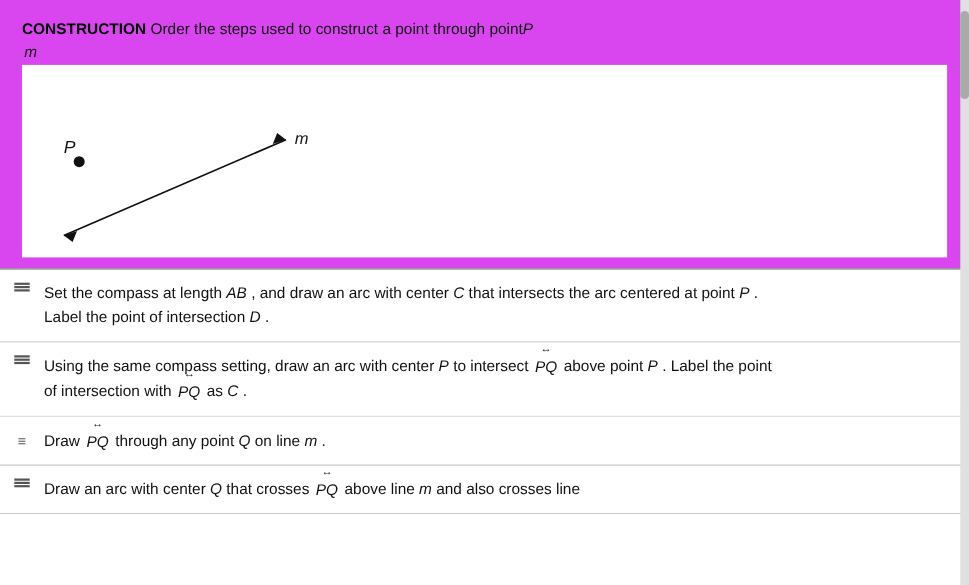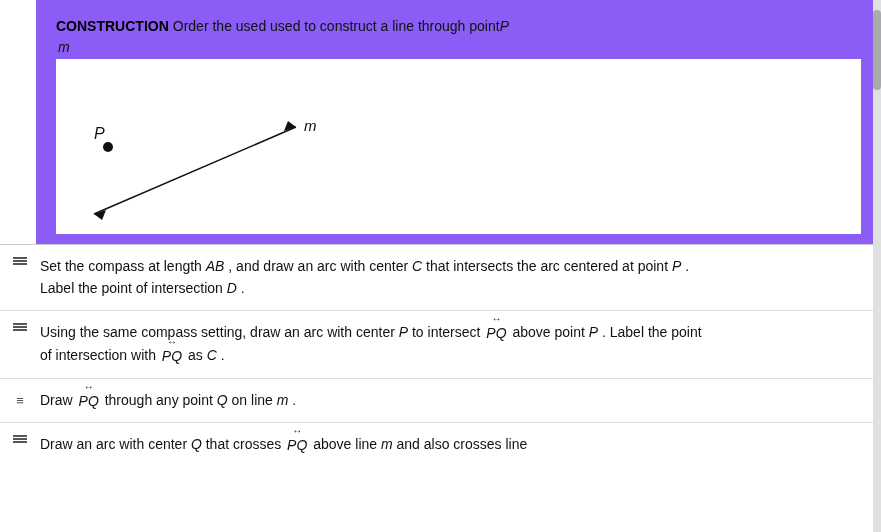--- a/index.html
+++ b/index.html
@@ -8,22 +8,21 @@
       height: 532px;
       background: #ffffff;
       font-family: Arial, sans-serif;
       font-size: 14px;
       color: #111;
       overflow: hidden;
     }
 
     .top-section {
       padding: 16px 20px 10px 20px;
-      background: #8b5cf6;
-      margin-left: 36px;
+      background: #d946ef;
     }
 
     .title-line {
       display: flex;
       align-items: baseline;
       flex-wrap: wrap;
       line-height: 1.5;
     }
 
     .title-construction {
@@ -118,21 +117,21 @@
 </head>
 <body>
 
 <div class="scrollbar-stub">
   <div class="scrollbar-thumb"></div>
 </div>
 
 <div class="top-section">
   <div class="title-line">
     <span class="title-construction">CONSTRUCTION</span>
-    <span class="title-text"> Order the used used to construct a line through point </span>
+    <span class="title-text"> Order the steps used to construct a point through point </span>
     <span class="title-text italic-var">P</span>
   </div>
   <div style="font-style:italic; margin-top:2px; margin-left:2px;">m</div>
 
   <div class="diagram-area">
     <svg width="881" height="175">
 
       <circle cx="52" cy="88" r="5" fill="#111"></circle>
 
       <text x="38" y="80" font-size="16" font-style="italic" fill="#111">P</text>

